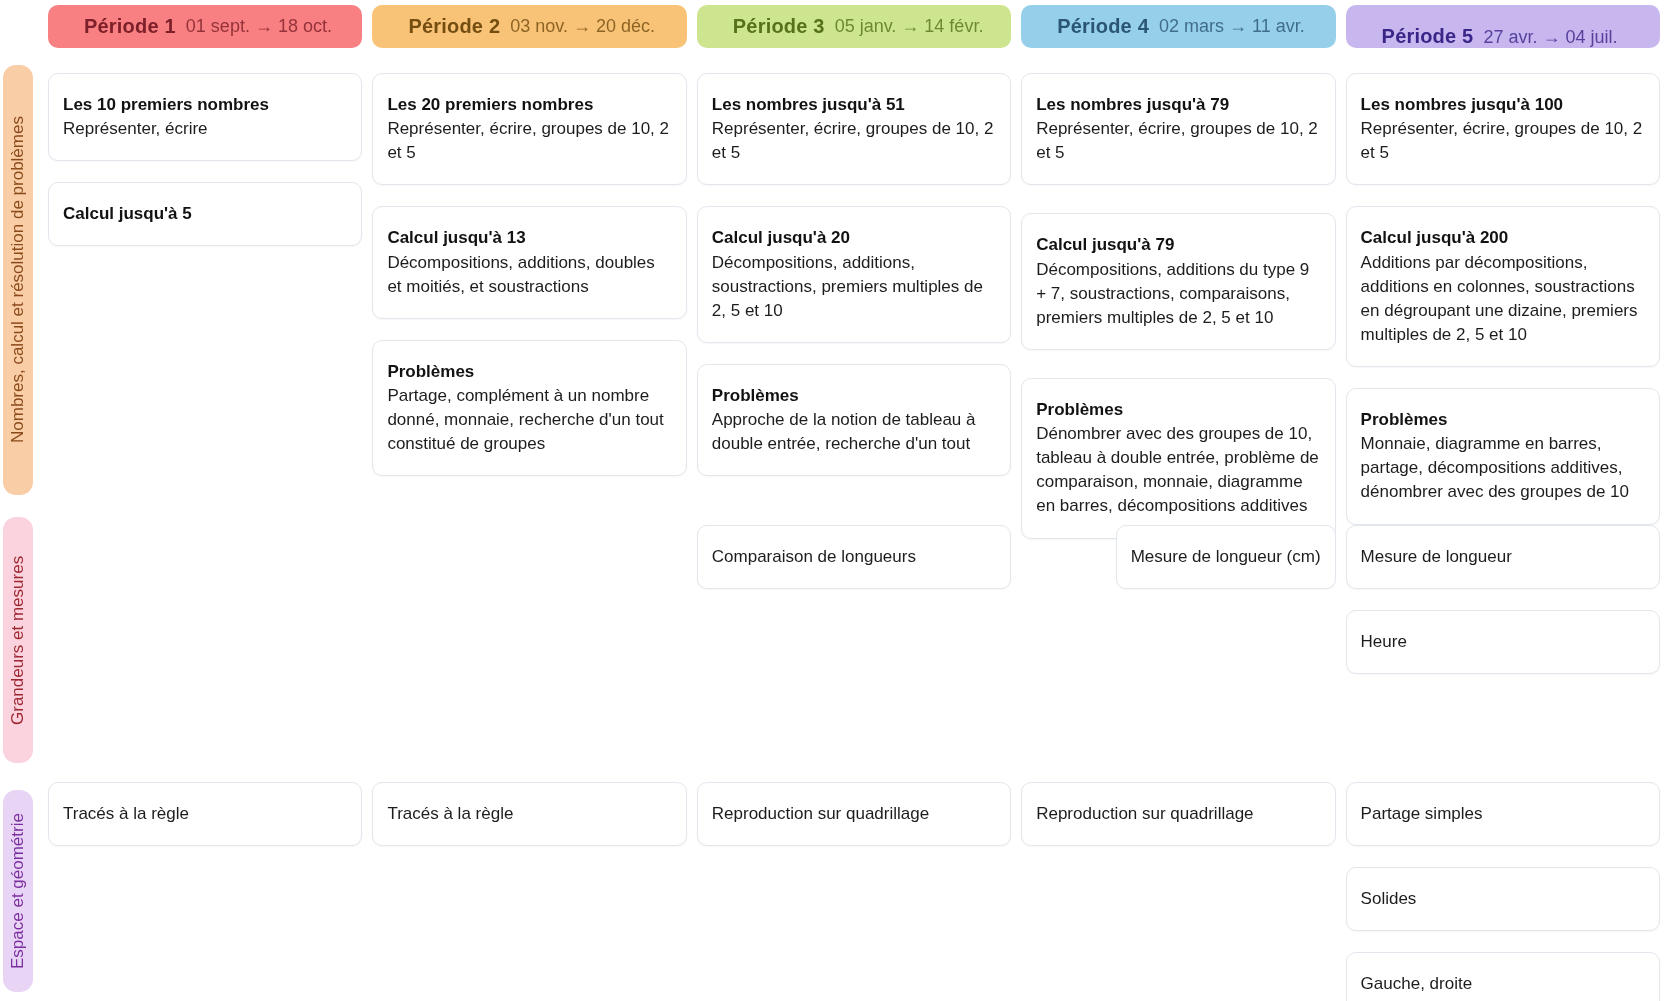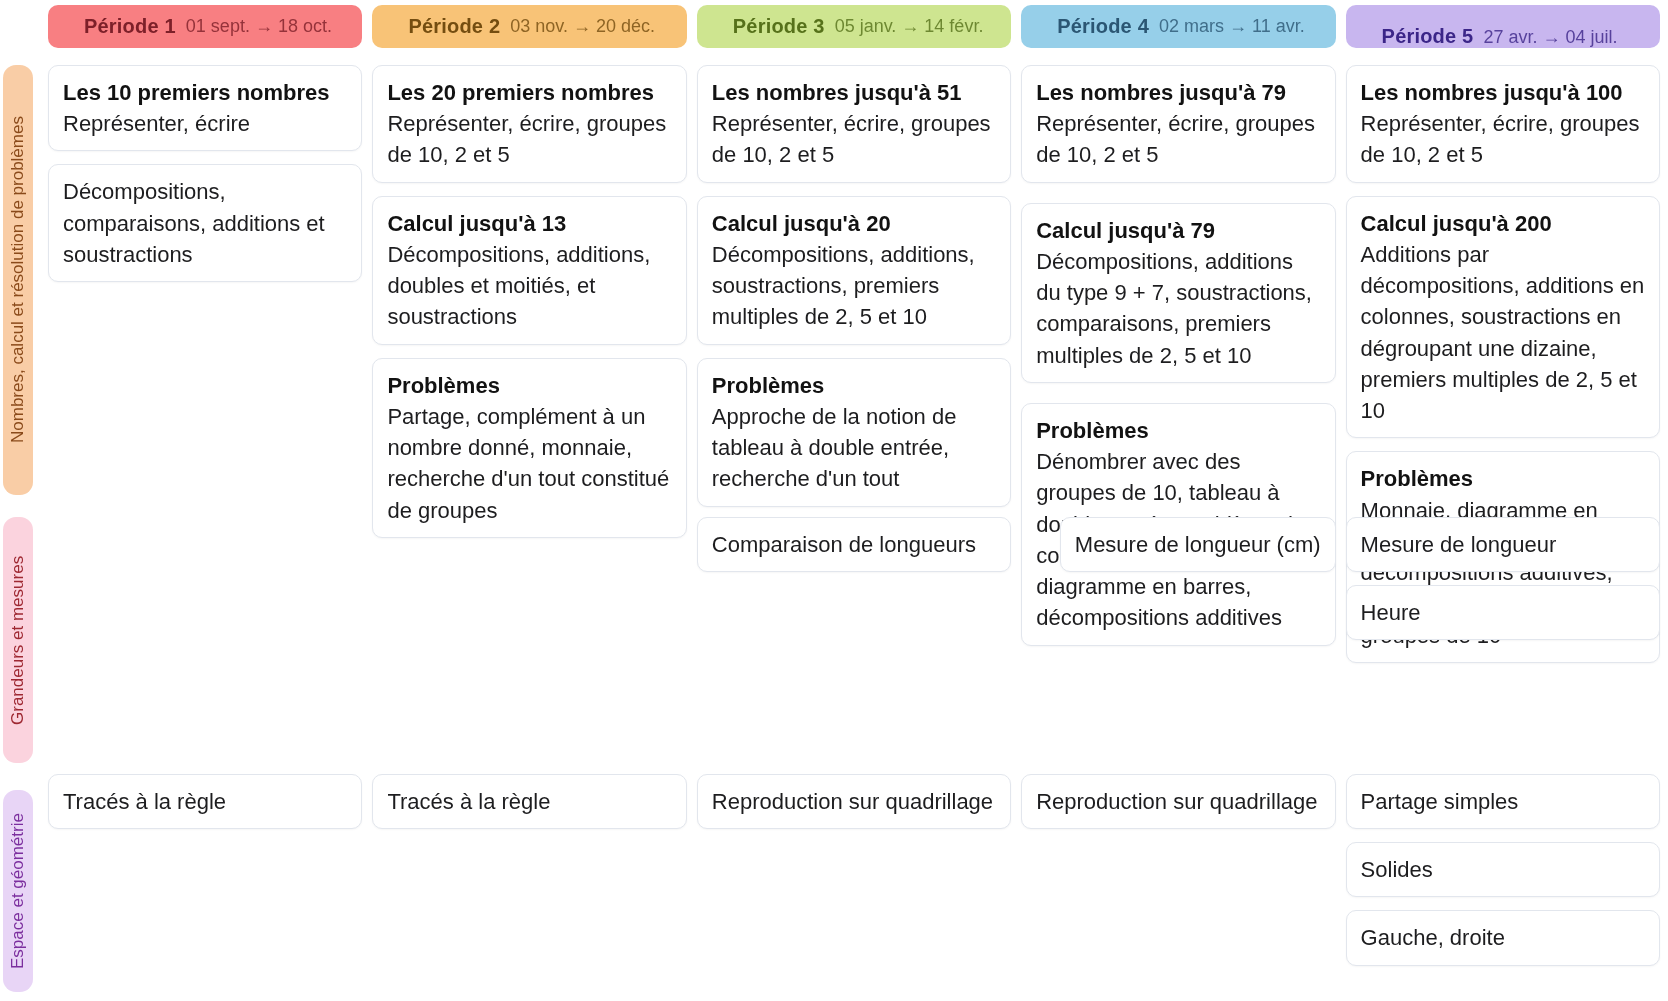--- a/index.html
+++ b/index.html
@@ -59,25 +59,26 @@
   .cards-col {
     display: flex;
     flex-direction: column;
     gap: 13px;
     align-content: start;
   }
   .card {
     background: #ffffff;
     border: 1px solid #e2e6ed;
     border-radius: 10px;
-    padding: 11px 14px;
+    padding: 19px 14px;
     box-shadow: 0 1px 2px rgba(0,0,0,0.04);
-    font-size: 22px;
+    font-size: 17px;
     line-height: 1.42;
     color: #1d1d1f;
+    margin-top: 8px;
   }
   .card-title {
     font-weight: 700;
     color: #121212;
   }
 </style>
 </head>
 <body>
 
 <div class="board" id="board">
@@ -102,21 +103,21 @@
       <div class="p-label">Période 5</div>
       <div class="p-dates">27 avr. → 04 juil.</div>
     </div>
     <div class="strip strip-0" style="grid-area: 2 / 1; background: rgb(249, 205, 166); color: rgb(138, 74, 26);">Nombres, calcul et résolution de problèmes</div>
     <div class="cards-col" style="grid-area: 2 / 2;">
       <div class="card">
         <div class="card-title">Les 10 premiers nombres</div>
         <div class="card-body">Représenter, écrire</div>
       </div>
       <div class="card">
-        <div class="card-body">Décompositions, comparaisons, additions et soustractions</div>
+        <div class="card-title">Calcul jusqu'à 5</div>
       </div>
     </div>
     <div class="cards-col" style="grid-area: 2 / 3;">
       <div class="card">
         <div class="card-title">Les 20 premiers nombres</div>
         <div class="card-body">Représenter, écrire, groupes de 10, 2 et 5</div>
       </div>
       <div class="card">
         <div class="card-title">Calcul jusqu'à 13</div>
         <div class="card-body">Décompositions, additions, doubles et moitiés, et soustractions</div>

